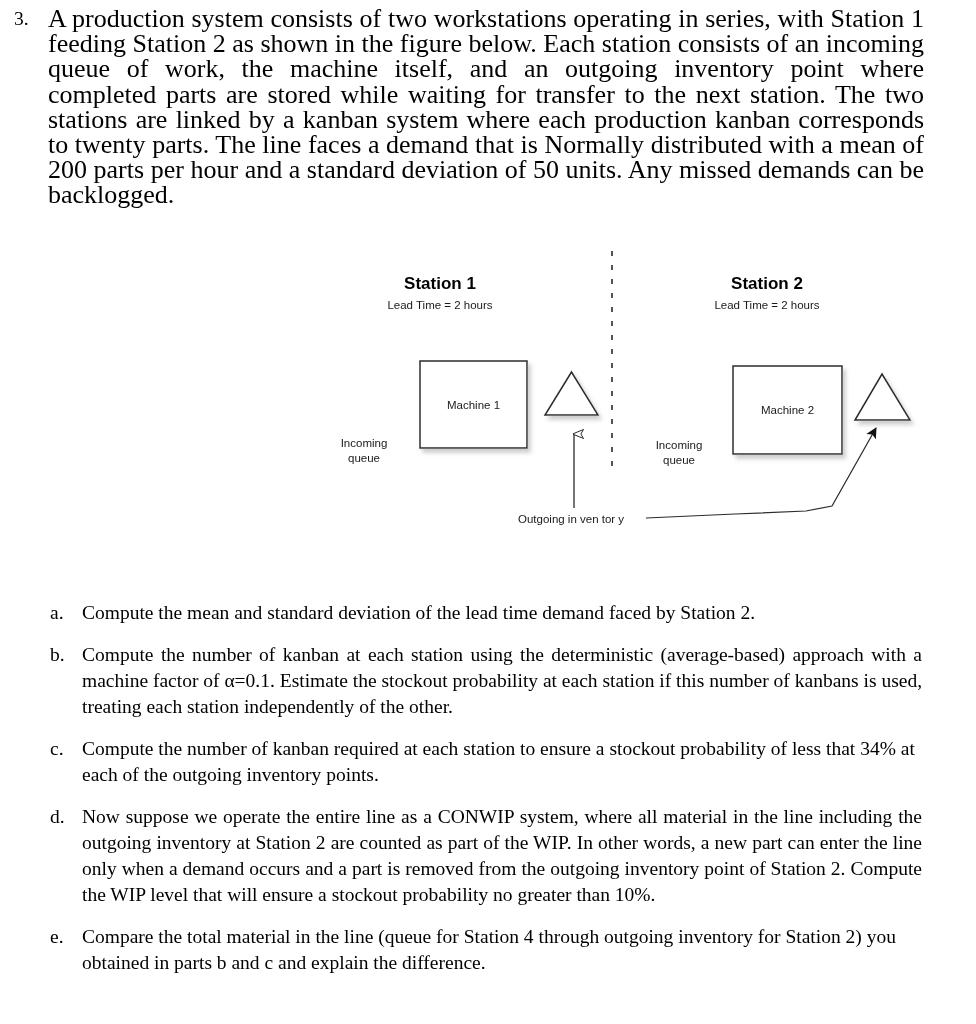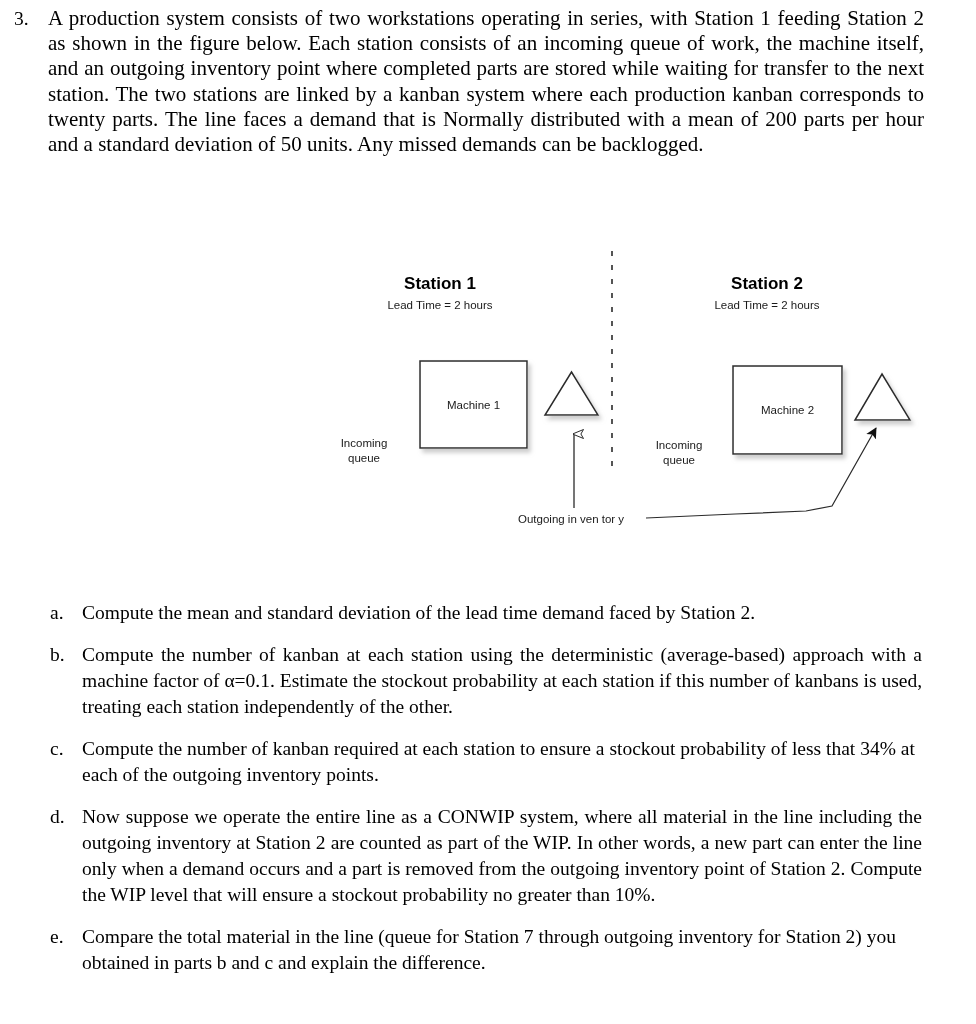--- a/index.html
+++ b/index.html
@@ -27,21 +27,21 @@
   }
   .problem-number {
     width: 34px;
     flex: 0 0 34px;
     font-size: 19.5px;
     line-height: 25.2px;
     text-align: left;
   }
   .problem-body {
     flex: 1 1 auto;
-    font-size: 21px;
+    font-size: 26px;
     line-height: 25.2px;
     text-align: justify;
     text-justify: inter-word;
     hyphens: none;
   }
 
   
   .figure {
     position: absolute;
     left: 0;
@@ -182,16 +182,16 @@
     <div class="part-text nojust">Compute the number of kanban required at each station to ensure a stockout probability of less that 34% at each of the outgoing inventory points.</div>
   </div>
 
   <div class="part">
     <div class="part-letter">d.</div>
     <div class="part-text">Now suppose we operate the entire line as a CONWIP system, where all material in the line including the outgoing inventory at Station 2 are counted as part of the WIP. In other words, a new part can enter the line only when a demand occurs and a part is removed from the outgoing inventory point of Station 2. Compute the WIP level that will ensure a stockout probability no greater than 10%.</div>
   </div>
 
   <div class="part">
     <div class="part-letter">e.</div>
-    <div class="part-text nojust">Compare the total material in the line (queue for Station 7 through outgoing inventory for Station 2) you obtained in parts b and c and explain the difference.</div>
+    <div class="part-text nojust">Compare the total material in the line (queue for Station 4 through outgoing inventory for Station 2) you obtained in parts b and c and explain the difference.</div>
   </div>
 
 </div>
 
 </body></html>

